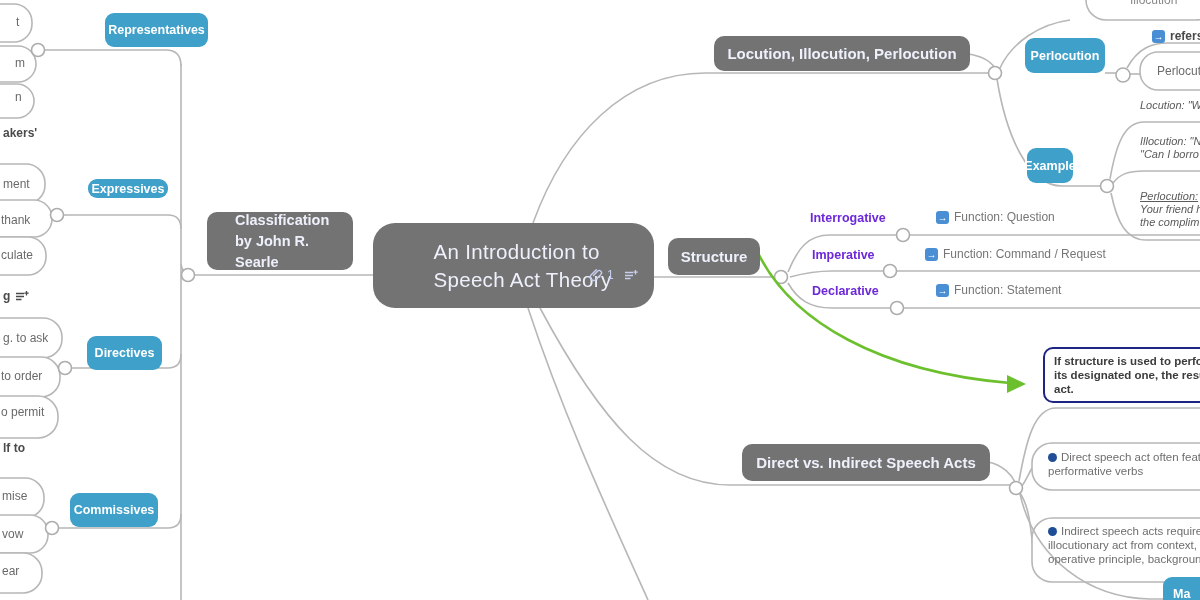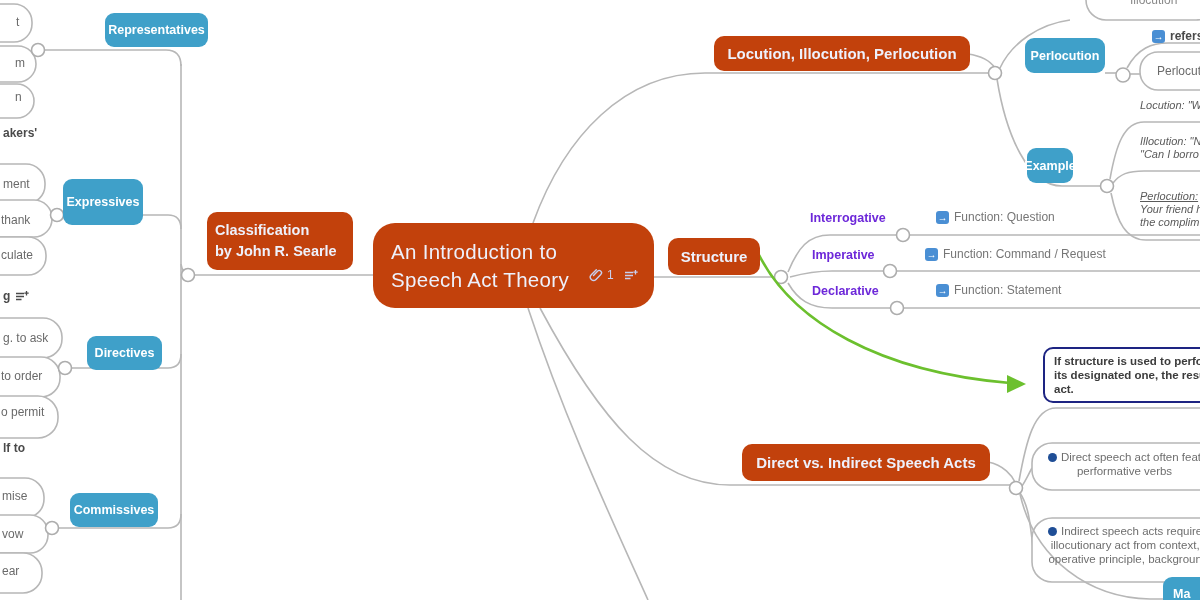--- a/index.html
+++ b/index.html
@@ -1,35 +1,35 @@
 <!DOCTYPE html>
 <html><head>
 <meta charset="utf-8">
 <style>
   html,body{margin:0;padding:0;background:#fff;}
   #canvas{position:relative;width:1200px;height:600px;overflow:hidden;background:#ffffff;
           font-family:"Liberation Sans",sans-serif;}
   svg.lines{position:absolute;left:0;top:0;z-index:1;}
   .node{position:absolute;z-index:3;box-sizing:border-box;}
-  .navy{background:#c2410c;color:#eef1fc;font-weight:bold;border-radius:10px;
+  .navy{background:#737373;color:#eef1fc;font-weight:bold;border-radius:10px;
         display:flex;align-items:center;justify-content:center;font-size:15px;}
   .teal{background:#3fa0c9;color:#ffffff;font-weight:bold;border-radius:9px;
         display:flex;align-items:center;justify-content:center;font-size:12.5px;}
-  .root{border-radius:22px;font-weight:400;font-size:20.5px;justify-content:flex-start;
+  .root{border-radius:22px;font-weight:400;font-size:20.5px;justify-content:center;
         padding-left:18px;line-height:28px;letter-spacing:.3px;}
   .frag{position:absolute;z-index:3;font-size:12px;color:#6a6a6a;white-space:nowrap;}
   .fragb{position:absolute;z-index:3;font-size:12px;color:#4a4a4a;font-weight:bold;white-space:nowrap;}
   .rowlabel{position:absolute;z-index:3;font-size:12.5px;font-weight:bold;color:#6d28d9;white-space:nowrap;}
   .fn{position:absolute;z-index:3;font-size:12px;color:#767676;white-space:nowrap;display:flex;align-items:center;gap:5px;}
   .arrowicon{display:inline-flex;width:13px;height:13px;background:#4a8fd4;border-radius:3px;
              color:#fff;font-size:9.5px;line-height:13px;align-items:center;justify-content:center;flex:0 0 auto;}
   .ital{position:absolute;z-index:3;font-size:11px;font-style:italic;color:#5a5a5a;white-space:nowrap;}
   .notebox{position:absolute;z-index:3;background:#fff;border:2.5px solid #1d2482;border-radius:10px;
            padding:5px 9px;font-size:11.5px;font-weight:bold;color:#3c3c3c;line-height:14px;white-space:nowrap;}
-  .bul{position:absolute;z-index:3;font-size:11.5px;color:#6e6e6e;line-height:14px;white-space:nowrap;text-align:center;}
+  .bul{position:absolute;z-index:3;font-size:11.5px;color:#6e6e6e;line-height:14px;white-space:nowrap;}
   .dot{display:inline-block;width:9px;height:9px;border-radius:50%;background:#1f4e96;margin-right:4px;vertical-align:-1px;}
   .cicons{position:absolute;display:flex;align-items:center;gap:10px;color:#c9d0ef;font-size:12px;}
 </style>
 </head>
 <body>
 
 <div id="canvas">
 
   <svg class="lines" width="1200" height="600" viewBox="0 0 1200 600">
     <g fill="none" stroke="#b7b7b7" stroke-width="1.6">
@@ -118,29 +118,29 @@
         </svg>
         <span>1</span>
       </span>
       <svg width="14" height="13" viewBox="0 0 14 13">
         <path d="M1 3.5 H9 M1 6.5 H9 M1 9.5 H6.5" stroke="#c9d0ef" stroke-width="1.5"></path>
         <path d="M11.5 1 V5.4 M9.3 3.2 H13.7" stroke="#c9d0ef" stroke-width="1.3"></path>
       </svg>
     </div>
   </div>
 
-  <div class="node navy" style="left:207px;top:212px;width:146px;height:58px;justify-content:flex-start;padding-left:8px;font-size:14.5px;line-height:21px;">
+  <div class="node navy" style="left:207px;top:212px;width:146px;height:58px;justify-content:flex-start;padding-left:28px;font-size:14.5px;line-height:21px;">
     <div>
       <div>Classification</div>
       <div>by John R. Searle</div>
     </div>
   </div>
 
   <div class="node teal" style="left:57px;top:13px;width:103px;height:34px;margin-left:48px;">Representatives</div>
-  <div class="node teal" style="left:63px;top:179px;width:80px;height:46px;">Expressives</div>
+  <div class="node teal" style="left:88px;top:179px;width:80px;height:19px;">Expressives</div>
   <div class="node teal" style="left:87px;top:336px;width:75px;height:34px;">Directives</div>
   <div class="node teal" style="left:70px;top:493px;width:88px;height:34px;">Commissives</div>
 
   <div class="frag" style="left:16px;top:15px;">t</div>
   <div class="frag" style="left:15px;top:56px;">m</div>
   <div class="frag" style="left:15px;top:90px;">n</div>
   <div class="fragb" style="left:3px;top:126px;">akers'</div>
   <div class="frag" style="left:3px;top:177px;">ment</div>
   <div class="frag" style="left:1px;top:213px;">thank</div>
   <div class="frag" style="left:1px;top:248px;">culate</div>

